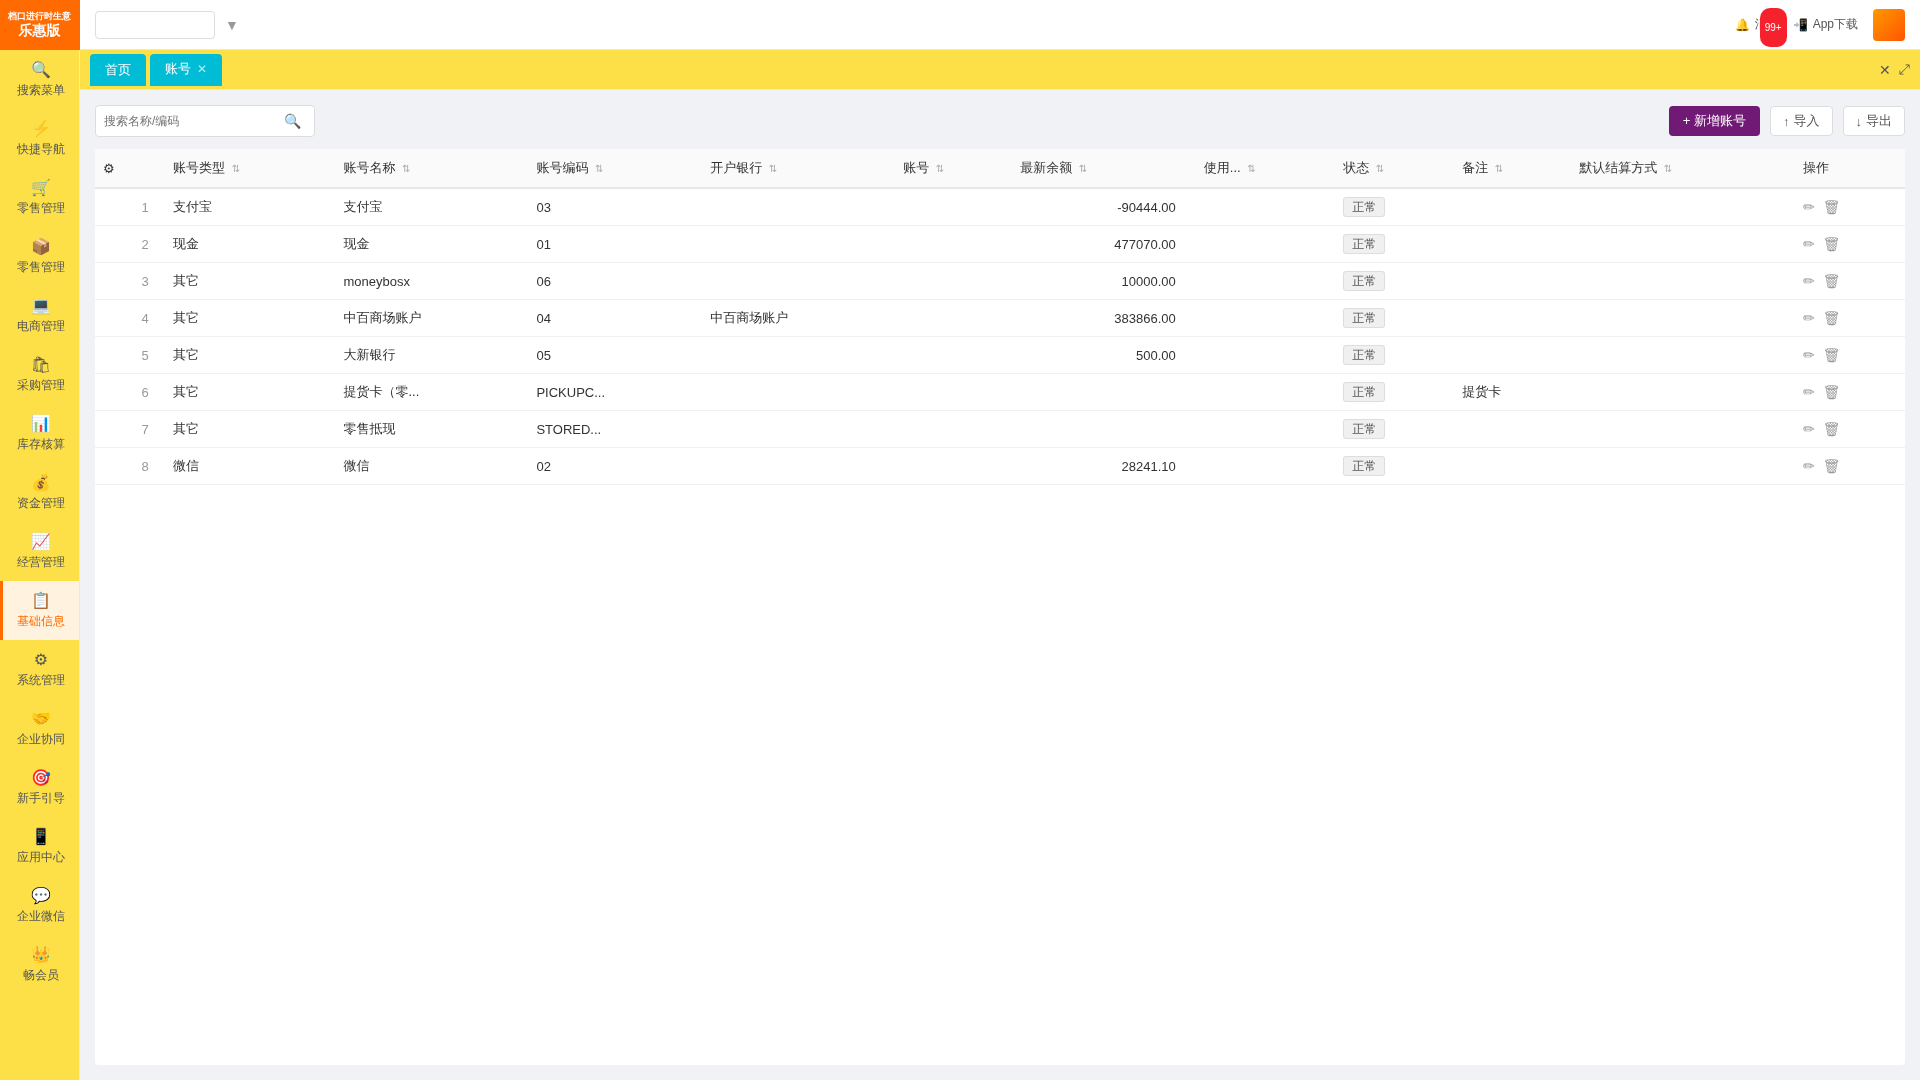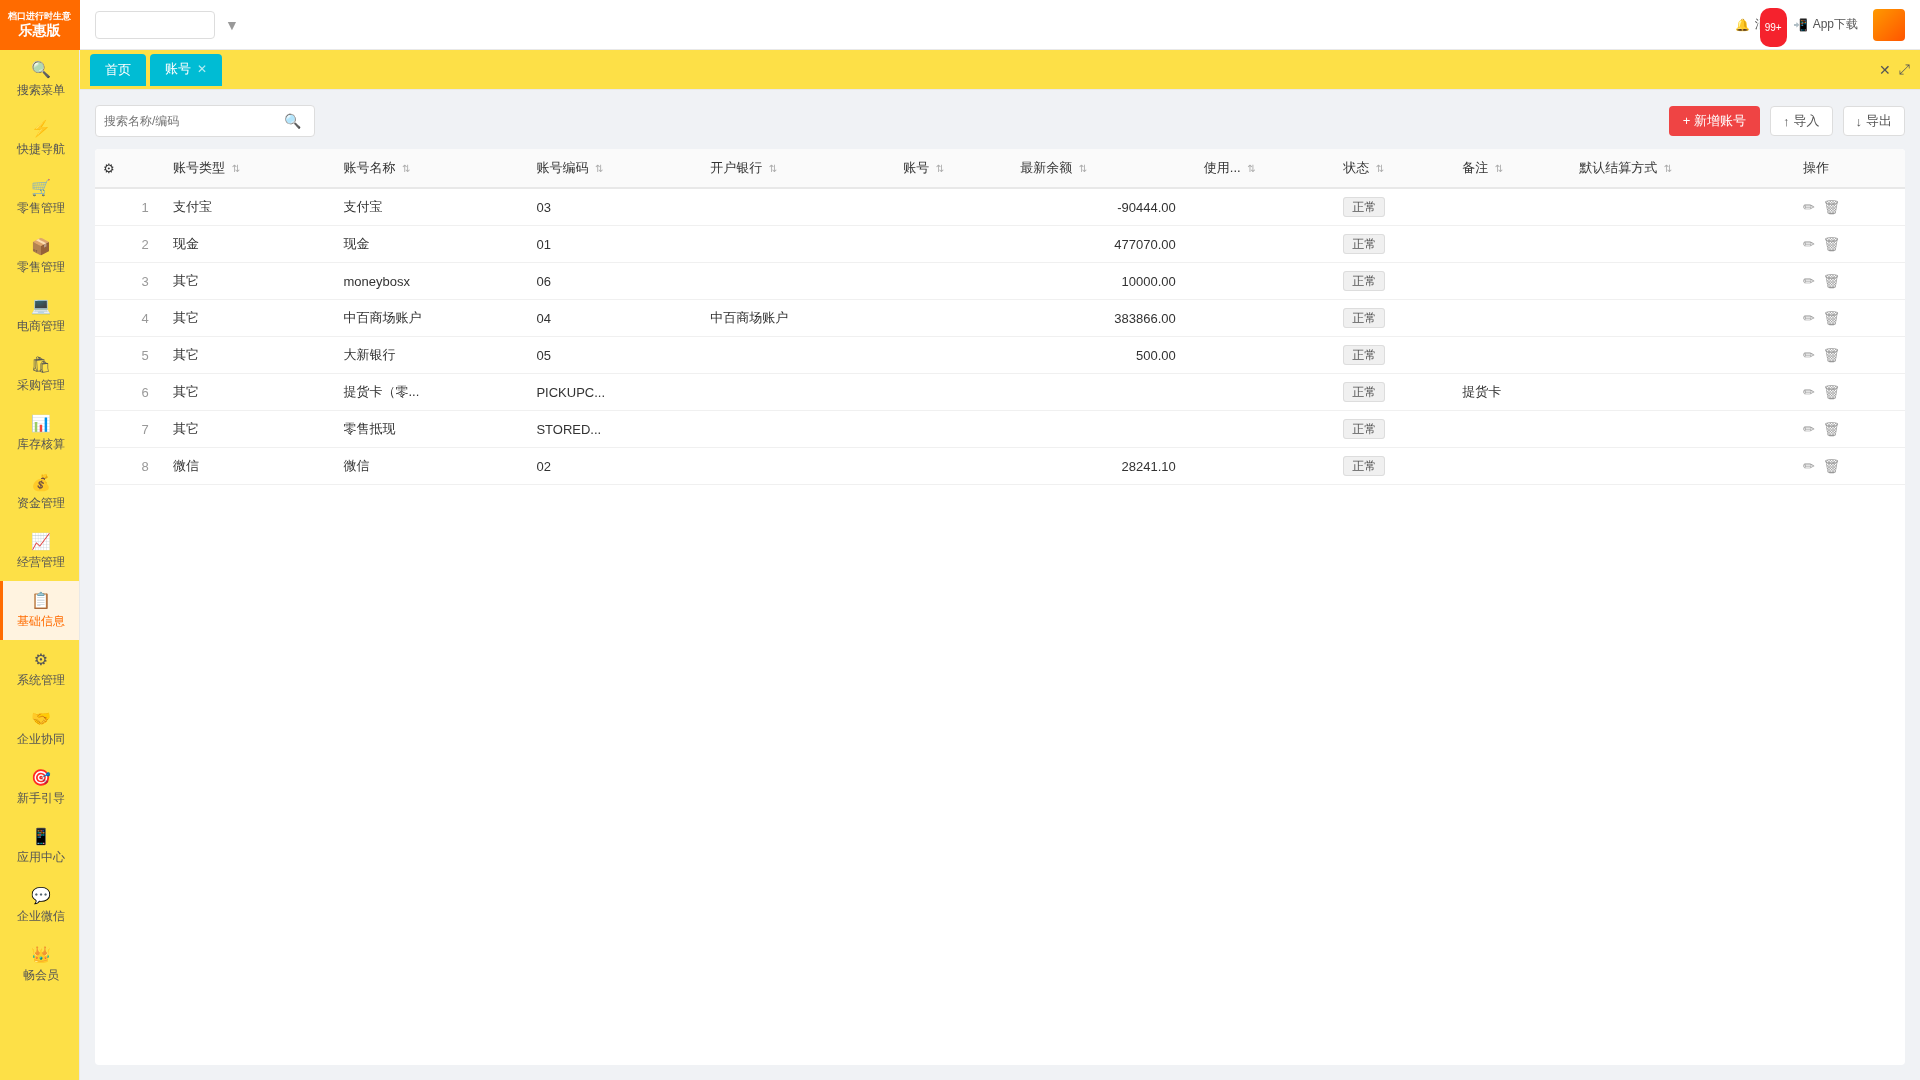--- a/index.html
+++ b/index.html
@@ -213,21 +213,21 @@
       color: #999;
       width: 180px;
     }
     .search-icon { color: #aaa; font-size: 14px; }
     .toolbar-right {
       display: flex;
       align-items: center;
       gap: 10px;
     }
     .btn-primary {
-      background: #ef4444;
+      background: #701a75;
       color: white;
       border: none;
       border-radius: 4px;
       padding: 6px 14px;
       font-size: 13px;
       cursor: pointer;
       display: flex;
       align-items: flex-start;
       gap: 4px;
     }

